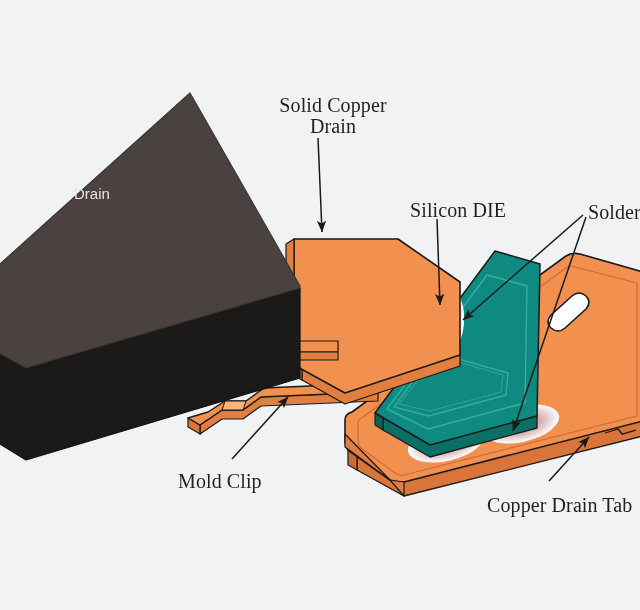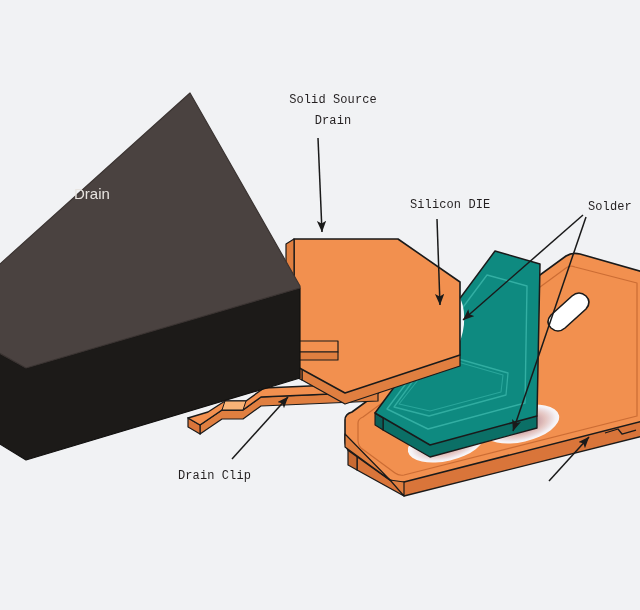--- a/index.html
+++ b/index.html
@@ -11,22 +11,22 @@
   }
   #stage{
     position:relative;
     width:640px;height:610px;
     background:#f1f2f4;
     overflow:hidden;
   }
   #art{position:absolute;left:0;top:0;width:640px;height:610px;}
   .lbl{
     position:absolute;
-    font-family:Liberation Mono, monospace;
-    font-size:12px;
+    font-family:Liberation Serif, serif;
+    font-size:20px;
     color:#231f20;
     white-space:pre;
     line-height:1.35;
     letter-spacing:0.1px;
   }
   .lbl.ctr{text-align:center;}
   .mold-lbl{
     position:absolute;
     font-family:"Liberation Sans", sans-serif;
     font-size:15px;
@@ -186,24 +186,25 @@
       <line x1="583" y1="215" x2="463" y2="320" marker-end="url(#arrowHead)"></line>
       <line x1="586" y1="217" x2="513" y2="431" marker-end="url(#arrowHead)"></line>
       <line x1="232" y1="459" x2="288" y2="397" marker-end="url(#arrowHead)"></line>
       <line x1="549" y1="481" x2="589" y2="437" marker-end="url(#arrowHead)"></line>
     </g>
   </svg>
 
   <div class="mold-lbl" style="left:74px;top:185px;">Drain</div>
 
   <div class="lbl ctr" style="left:283px;top:92px;width:0;">
-    <div style="position:absolute;left:-5px;top:0;width:110px;">Solid Source</div>
+    <div style="position:absolute;left:-5px;top:0;width:110px;">Solid Copper</div>
     <div style="position:absolute;left:-5px;top:21px;width:110px;">Drain</div>
   </div>
 
   <div class="lbl" style="left:410px;top:197px;">Silicon DIE</div>
 
   <div class="lbl" style="left:588px;top:199px;">Solder p</div>
 
-  <div class="lbl" style="left:178px;top:468px;">Drain Clip</div>
-
+  <div class="lbl" style="left:178px;top:468px;">Mold Clip</div>
+
+  <div class="lbl" style="left:487px;top:492px;">Copper Drain Tab</div>
 
 </div>
 
 </body></html>

